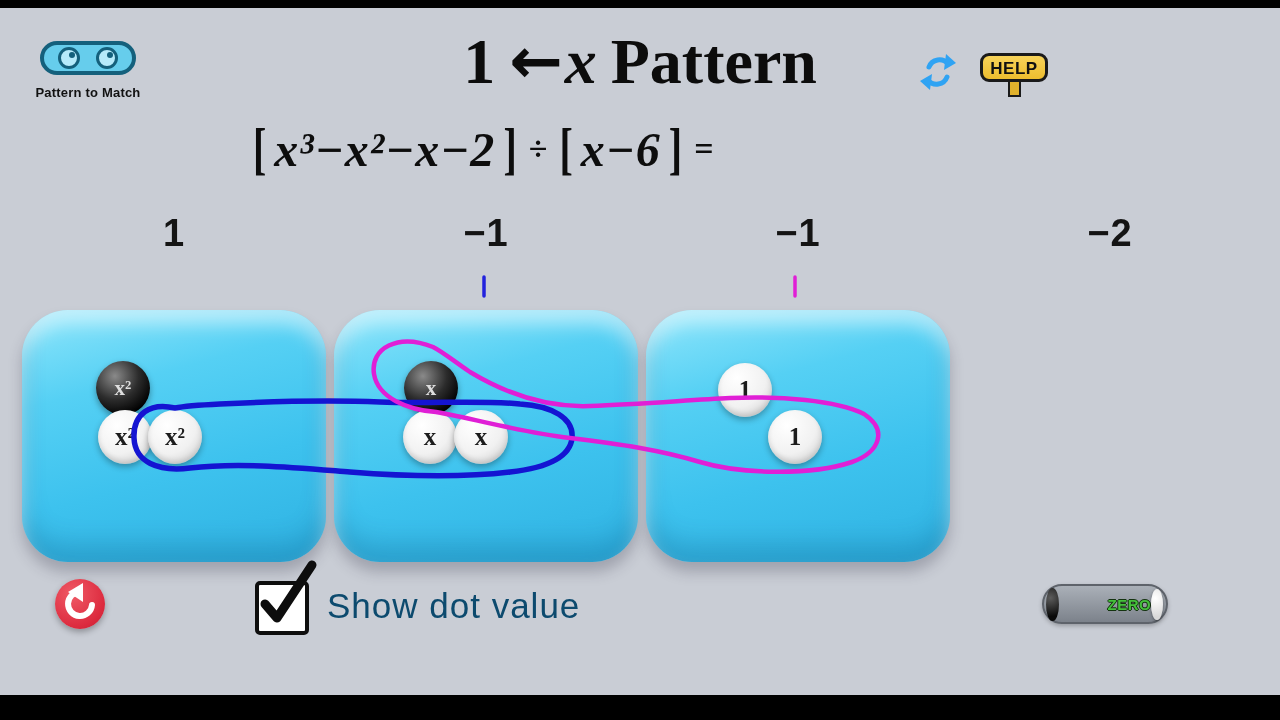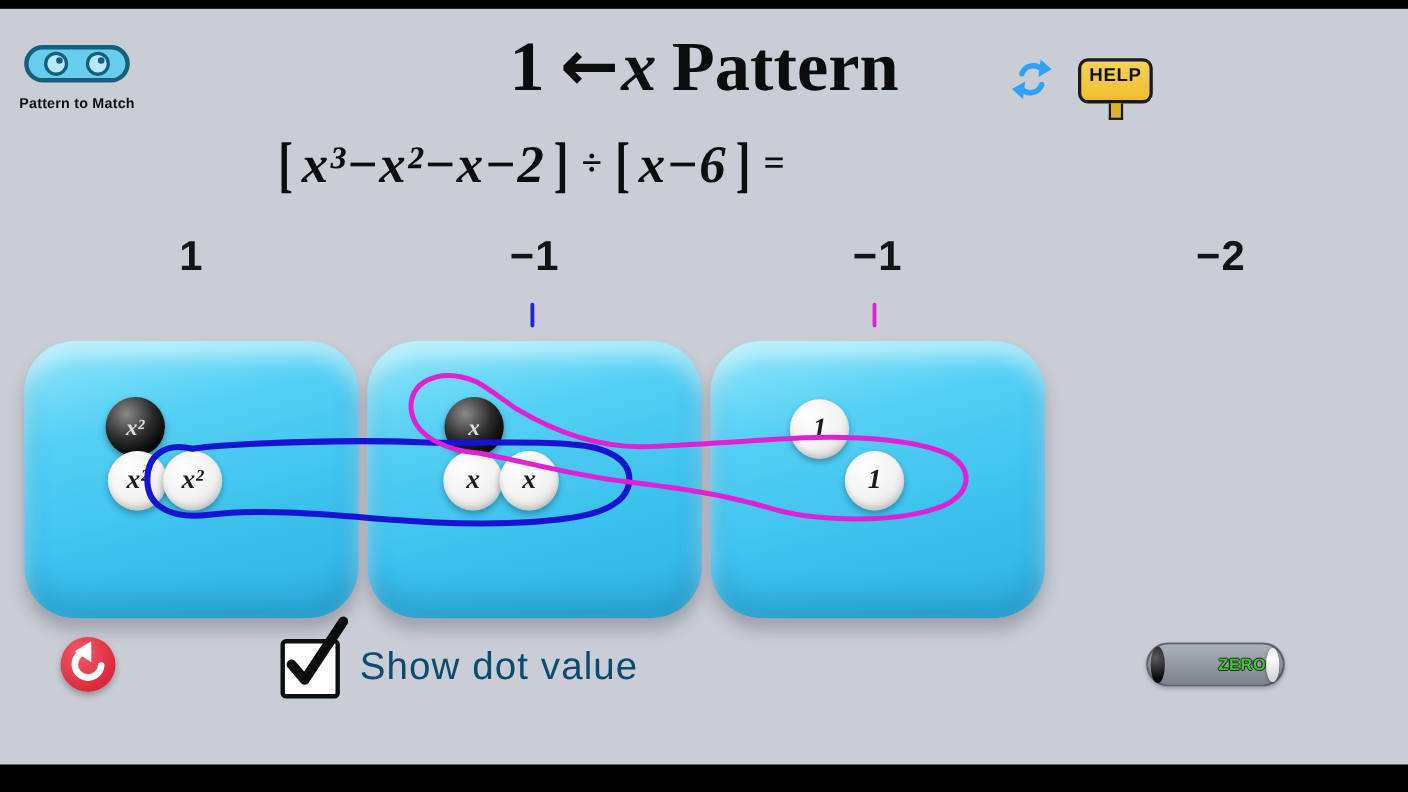--- a/index.html
+++ b/index.html
@@ -3,30 +3,30 @@
 <meta charset="utf-8">
 <style>
   html,body{margin:0;padding:0;background:#000;}
   .stage{position:relative;width:1280px;height:720px;background:#c9cdd5;overflow:hidden;
          font-family:"Liberation Sans",sans-serif;}
   .bar{position:absolute;left:0;width:1280px;background:#000;}
   .bar.top{top:0;height:8px;}
   .bar.bottom{bottom:0;height:25px;}
 
   
-  .logo{position:absolute;left:10px;top:36px;width:120px;text-align:center;}
+  .logo{position:absolute;left:28px;top:36px;width:120px;text-align:center;}
   .logo-text{font-size:13px;font-weight:bold;color:#111;margin-top:1px;letter-spacing:.2px;}
   .title{position:absolute;left:0;top:24px;width:1280px;text-align:center;
          font-family:"Liberation Serif",serif;font-weight:bold;font-size:64px;color:#0c0c0c;}
   .title .t-arrow{font-family:"DejaVu Sans",sans-serif;font-weight:bold;margin:0 2px 0 14px;}
   .title .t-var{font-style:italic;margin-right:14px;}
   .refresh-btn{position:absolute;left:918px;top:52px;width:40px;height:40px;cursor:pointer;background:none;border:none;padding:0;}
   .help-sign{position:absolute;left:980px;top:53px;width:68px;text-align:center;cursor:pointer;background:none;border:none;padding:0;}
   .help-board{background:linear-gradient(#f7d35a,#edbd2e);border:3px solid #1a1a1a;border-radius:9px;
-              font-weight:bold;font-size:17px;color:#111;padding:3px 0 12px 0;letter-spacing:.5px;}
+              font-weight:bold;font-size:17px;color:#111;padding:3px 0 0 0;letter-spacing:.5px;}
   .help-post{width:9px;height:13px;margin:0 auto;background:#e0b12c;border:2px solid #1a1a1a;border-top:none;}
 
   
   .expression{position:absolute;left:252px;top:118px;height:62px;display:flex;align-items:center;gap:7px;color:#0d0d0d;}
   .tok{display:inline-block;font-family:"Liberation Serif",serif;}
   .tok.br{font-size:40px;font-weight:bold;transform:scaleY(1.4);margin:0 1px;}
   .tok.math{font-size:48px;font-weight:bold;font-style:italic;letter-spacing:1px;}
   .tok.op{font-size:34px;font-weight:bold;margin:0 4px;}
 
   
@@ -36,21 +36,21 @@
   
   .boxes-row{position:absolute;left:22px;top:310px;display:flex;gap:8px;}
   .machine-box{position:relative;width:304px;height:252px;border-radius:46px;
     background:linear-gradient(165deg,#8fe6fb 0%,#55d0f4 30%,#3dc2ee 62%,#2fb2e2 100%);
     box-shadow:inset 0 14px 18px rgba(255,255,255,.5), inset 0 -18px 24px rgba(0,70,110,.22), 0 10px 14px rgba(40,40,60,.25);}
   .dot{position:absolute;width:54px;height:54px;border-radius:50%;display:flex;align-items:center;justify-content:center;cursor:pointer;}
   .dot.dark{background:radial-gradient(circle at 35% 28%,#8a8a8a,#2c2c2c 45%,#000 78%);
             box-shadow:0 3px 6px rgba(0,0,0,.35);}
   .dot.light{background:radial-gradient(circle at 35% 28%,#ffffff,#f1f1f1 55%,#c6c6c6 100%);
              box-shadow:0 3px 6px rgba(0,0,0,.3), inset 0 -3px 5px rgba(0,0,0,.12);}
-  .dot-label{font-family:"Liberation Serif",serif;font-style:italic;font-weight:bold;pointer-events:none;}
+  .dot-label{font-family:"Liberation Serif",serif;font-weight:bold;pointer-events:none;}
   .dot.dark .dot-label{color:#dedede;font-size:21px;}
   .dot.light .dot-label{color:#1c1c1c;font-size:25px;}
 
   
   .ink{position:absolute;left:0;top:0;width:1280px;height:720px;pointer-events:none;}
 
   
   .undo-btn{position:absolute;left:55px;top:579px;width:50px;height:50px;border-radius:50%;border:none;padding:0;cursor:pointer;
             background:radial-gradient(circle at 35% 30%,#f05a66,#dc2a3e 70%,#c01f32);box-shadow:0 3px 6px rgba(0,0,0,.3);}
   .checkbox{position:absolute;left:255px;top:581px;width:46px;height:46px;background:#fff;border:4px solid #0e0e0e;border-radius:5px;cursor:pointer;}

